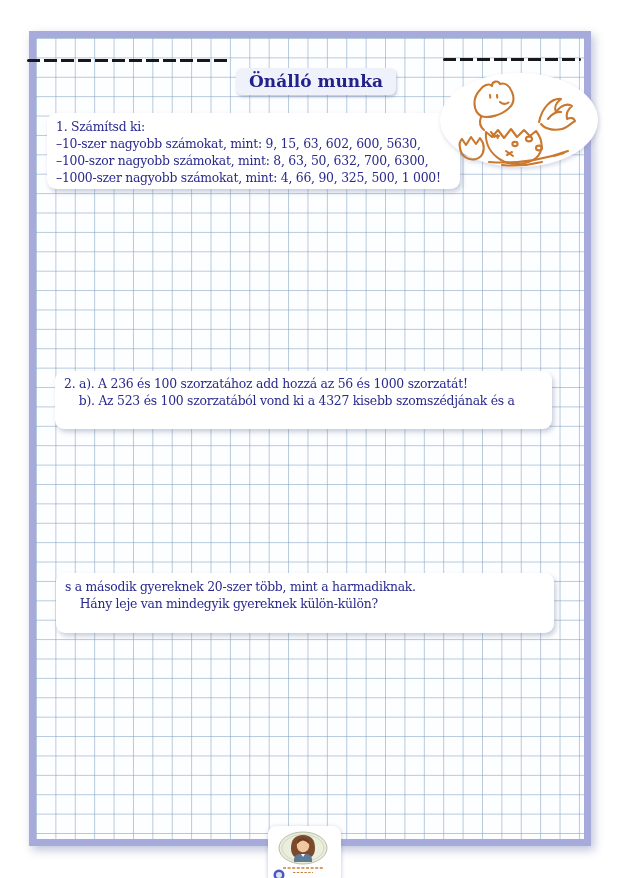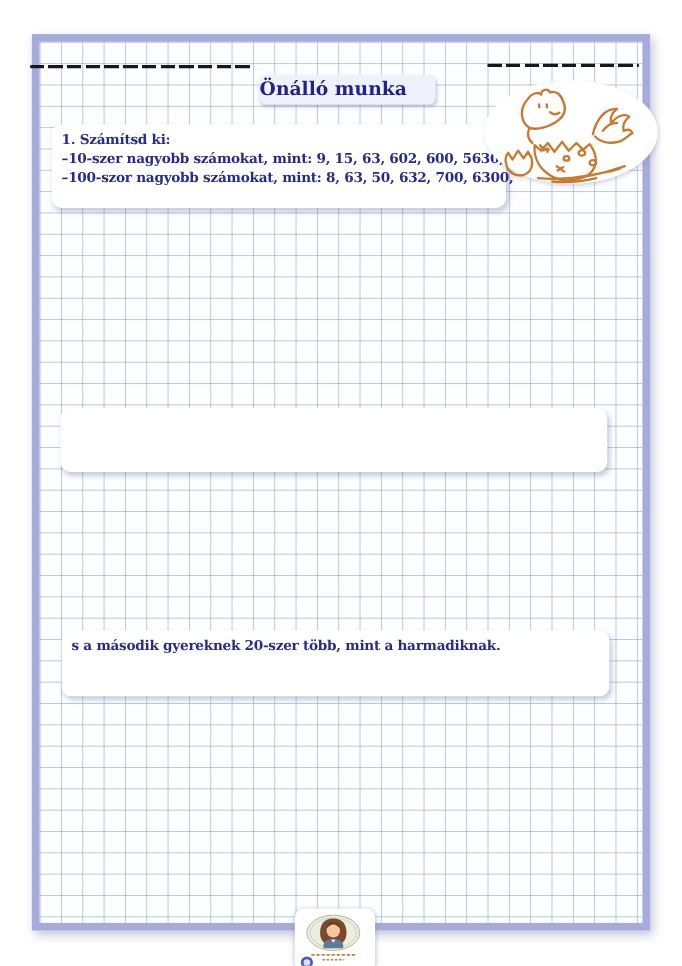--- a/index.html
+++ b/index.html
@@ -23,31 +23,31 @@
   .name-line{
     position:absolute;height:3px;z-index:5;
     background:repeating-linear-gradient(90deg,#17171c 0 13px,transparent 13px 17px);
     border-radius:2px;
   }
   #name-left{left:27px;top:59px;width:204px}
   #name-right{left:443px;top:58px;width:138px}
 
   .title-pill{
     position:absolute;left:236px;top:68px;width:160px;height:27px;z-index:4;
-    line-height:27px;text-align:left;
+    line-height:27px;text-align:center;
     background:#f0f2fb;border-radius:6px;
     box-shadow:1px 2px 3px rgba(110,120,165,.4);
     color:#22228c;font-weight:700;font-size:17px;
   }
 
   .card{
     position:absolute;z-index:4;box-sizing:border-box;
     background:#ffffff;border-radius:9px;
     box-shadow:2px 3px 5px rgba(110,125,165,.38);
-    color:#29298e;font-weight:700;font-size:12.4px;line-height:17px;
+    color:#29298e;font-weight:400;font-size:12.4px;line-height:17px;
     letter-spacing:-0.25px;
   }
   .card .line{white-space:pre}
   #ex1{left:47px;top:113px;width:413px;height:76px;padding:5px 9px}
   #ex2{left:55px;top:371px;width:497px;height:58px;padding:4px 9px}
   #ex3{left:56px;top:573px;width:498px;height:60px;padding:5px 9px}
 
   .dino{
     position:absolute;left:439px;top:72px;width:160px;height:96px;z-index:6;
     filter:drop-shadow(1px 2px 2px rgba(120,130,170,.3));
@@ -96,27 +96,31 @@
     <path d="M23,67 l4,6 5,-8 5,7 4,-6 3,5 C46,78 44,85 37,87 C29,89 22,84 21,76 C20,72 21,69 23,67"></path>
 
     <path d="M50,90 Q90,93 129,79 M63,93 Q83,95 103,90 M115,84 l10,-3"></path>
   </g>
 </svg>
 
 <div class="card" id="ex1">
   <div class="line">1. Számítsd ki:</div>
   <div class="line">–10-szer nagyobb számokat, mint: 9, 15, 63, 602, 600, 5630,</div>
   <div class="line">–100-szor nagyobb számokat, mint: 8, 63, 50, 632, 700, 6300,</div>
+  <div class="line">–1000-szer nagyobb számokat, mint: 4, 66, 90, 325, 500, 1 000!</div>
 </div>
 
 <div class="card" id="ex2">
+  <div class="line">2. a). A 236 és 100 szorzatához add hozzá az 56 és 1000 szorzatát!</div>
+  <div class="line">    b). Az 523 és 100 szorzatából vond ki a 4327 kisebb szomszédjának és a</div>
 </div>
 
 <div class="card" id="ex3">
   <div class="line">s a második gyereknek 20-szer több, mint a harmadiknak.</div>
+  <div class="line">    Hány leje van mindegyik gyereknek külön-külön?</div>
 </div>
 
 <div class="logo">
   <svg viewBox="0 0 73 58" width="73" height="58" xmlns="http://www.w3.org/2000/svg" aria-hidden="true">
     <ellipse cx="35" cy="22" rx="24" ry="16" fill="#e9eedd" stroke="#a9ae93" stroke-width="0.8"></ellipse>
     <ellipse cx="35" cy="22" rx="21" ry="13.5" fill="none" stroke="#c6ccb2" stroke-width="0.7"></ellipse>
     <path d="M35,9 C27,9 23,14 23,22 C23,27 25,30 27,31 L43,31 C45,30 47,27 47,22 C47,14 43,9 35,9 Z" fill="#7a4a2b"></path>
     <circle cx="35" cy="20" r="6.2" fill="#f2c7a0"></circle>
     <path d="M29,18 Q29,12 35,12 Q41,12 41,18 Q38,14.5 35,14.5 Q32,14.5 29,18 Z" fill="#6b3f24"></path>
     <path d="M26,34 Q26,29 31,28 L39,28 Q44,29 44,34 L44,36 L26,36 Z" fill="#5d7a97"></path>

